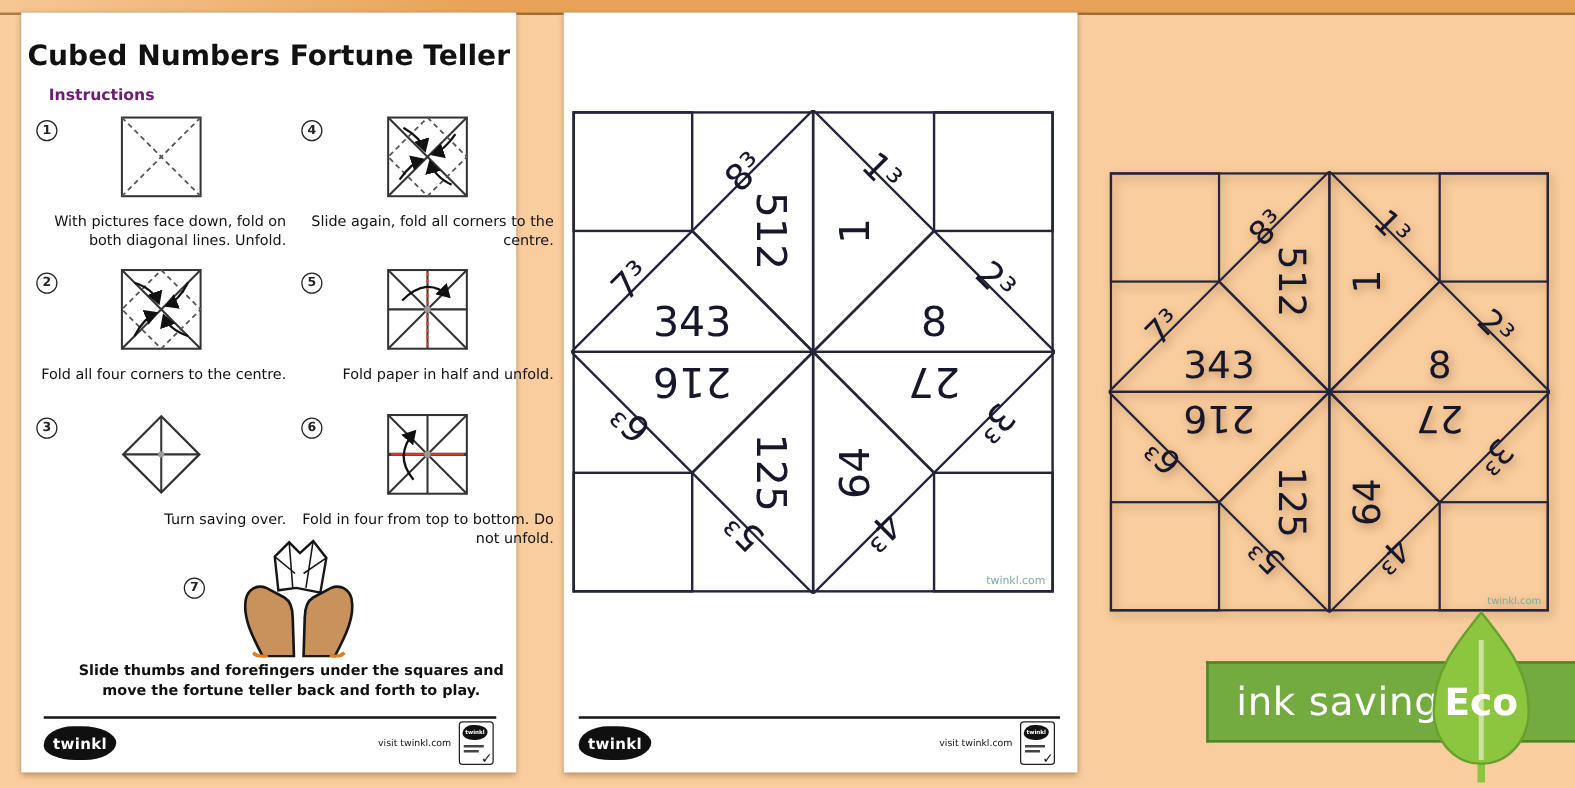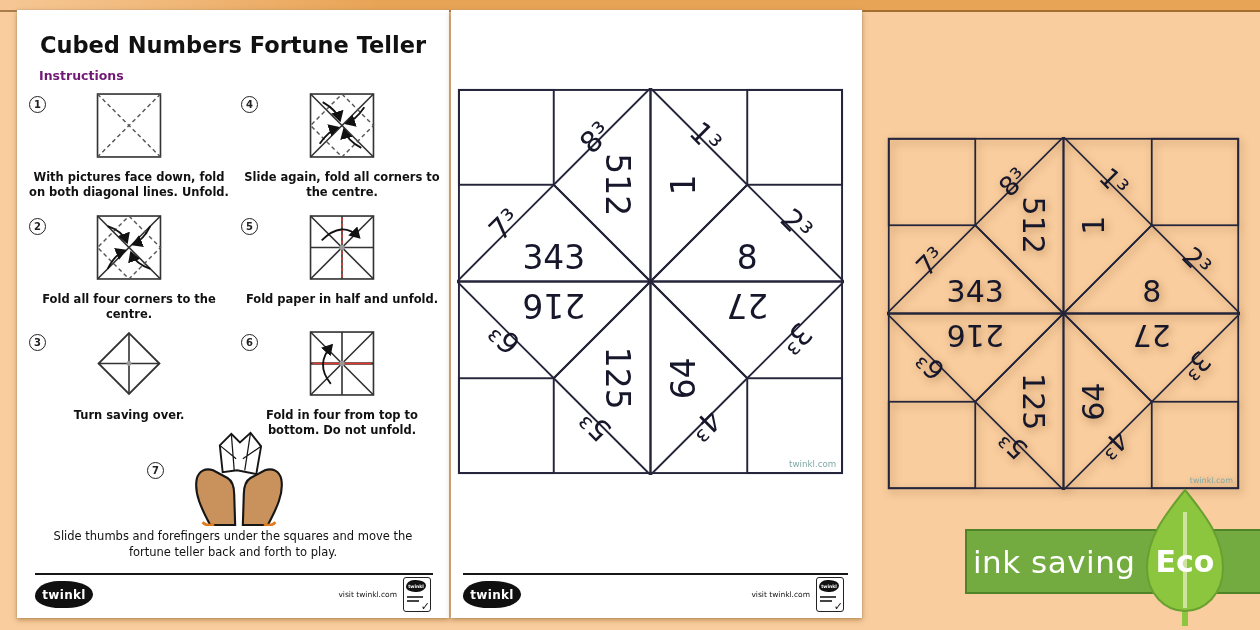--- a/index.html
+++ b/index.html
@@ -5,34 +5,34 @@
   html,body{margin:0;padding:0;}
   body{width:1260px;height:630px;position:relative;overflow:hidden;
        font-family:"DejaVu Sans","Liberation Sans",sans-serif;
        background:#f9cd9e;}
   .stage{position:absolute;inset:0;}
   .top-band{position:absolute;left:0;top:0;width:1260px;height:10px;
     background:linear-gradient(90deg,#f6c795 0%,#e8a456 30%,#e8a456 100%);
     border-bottom:2px solid rgba(105,65,15,.55);}
   .page{position:absolute;top:10px;height:608px;background:#fff;
     box-shadow:0 2px 5px rgba(140,85,25,.55),0 0 0 1px rgba(190,170,150,.25);}
-  .page-left{left:17px;width:432px;}
+  .page-left{left:17px;width:396px;}
   .page-mid{left:451px;width:411px;}
 
   .title{position:absolute;left:0;top:22px;width:100%;text-align:center;
     font-size:22.5px;font-weight:bold;color:#111;}
   .subtitle{position:absolute;left:22px;top:58px;font-size:12.5px;font-weight:bold;color:#701a75;}
 
   .step{position:absolute;}
   .num{position:absolute;left:0;top:4px;width:15px;height:15px;border:1.5px solid #222;
     border-radius:50%;font-size:10px;font-weight:bold;color:#222;
     display:flex;align-items:center;justify-content:center;background:#fff;}
   .diag{position:absolute;left:50%;transform:translateX(-50%);top:0;}
-  .step-text{position:absolute;top:78px;left:0;width:100%;text-align:center;
-    font-size:11.5px;font-weight:bold;color:#111;line-height:1.3;}
+  .step-text{position:absolute;top:78px;left:0;width:100%;text-align:right;
+    font-size:11.5px;font-weight:normal;color:#111;line-height:1.3;}
 
   .rule{position:absolute;left:18px;right:16px;top:563px;height:2px;background:#161616;}
   .twinkl-logo{position:absolute;left:18px;top:571px;width:58px;height:27px;background:#101010;
     border-radius:46% 54% 50% 50%/62% 55% 58% 48%;color:#fff;font-size:12px;font-weight:bold;
     display:flex;align-items:center;justify-content:center;letter-spacing:.3px;}
   .visit{position:absolute;right:52px;top:580px;font-size:7.5px;font-weight:normal;color:#111;}
   .badge{position:absolute;right:18px;top:567px;width:26px;height:33px;border:1.5px solid #222;
     border-radius:3px;background:#fff;}
   .badge .blob{position:absolute;left:2px;top:2px;width:20px;height:12px;background:#111;
     border-radius:45% 55% 50% 50%/60% 50% 60% 45%;color:#fff;font-size:4.5px;font-weight:bold;
@@ -41,21 +41,21 @@
   .badge .l1{top:18px;width:16px;} .badge .l2{top:22px;width:12px;}
   .badge .chk{position:absolute;right:0px;bottom:-2px;font-size:11px;font-weight:bold;color:#111;}
 
   .teller-big{position:absolute;left:6px;top:78px;}
   .small-teller{position:absolute;left:887px;top:137px;width:353px;height:353px;
     filter:drop-shadow(2px 3px 4px rgba(110,60,15,.45));}
 
   .eco-banner{position:absolute;left:965px;top:529px;width:295px;height:61px;
     background:#73ab41;border:2px solid #4f8427;border-right:none;
     display:flex;align-items:center;}
-  .eco-banner .label{color:#fff;font-size:31px;padding-left:6px;letter-spacing:.5px;}
+  .eco-banner .label{color:#fff;font-size:31px;padding-left:22px;letter-spacing:.5px;}
   .eco-leaf{position:absolute;left:1139px;top:486px;}
 
   svg text{font-family:"DejaVu Sans","Liberation Sans",sans-serif;}
   .tline{stroke:#24243a;stroke-width:2;fill:none;}
   .dgr{stroke:#333;stroke-width:1.6;fill:none;}
   .dgr-dash{stroke:#555;stroke-width:1.4;fill:none;stroke-dasharray:4 3;}
   .dgr-red{stroke:#e23a2e;stroke-width:1.6;fill:none;stroke-dasharray:3 2.5;}
   .dgr-arrow{stroke:#111;stroke-width:1.8;fill:none;}
 </style>
 </head>
@@ -151,21 +151,21 @@
     <span class="num" style="left:130px;top:452px;">7</span>
     <svg style="position:absolute;left:163px;top:420px;" width="118" height="96" viewBox="0 0 120 100">
       <path d="M40,16 L52,4 L61,13 L72,3 L83,17 L78,46 L58,42 L43,44 Z" fill="#fff" stroke="#161616" stroke-width="2"></path>
       <path d="M52,4 L55,42 M72,3 L66,42 M40,16 L57,30 M83,17 L64,30" fill="none" stroke="#161616" stroke-width="1.3"></path>
       <path d="M30,99 C21,82 13,66 16,51 C18,43 25,39 33,42 L48,50 C53,53 55,59 55,67 L56,99 Z" fill="#c9915c" stroke="#161616" stroke-width="2.2"></path>
       <path d="M90,99 C99,82 107,66 104,51 C102,43 95,39 87,42 L72,50 C67,53 65,59 65,67 L64,99 Z" fill="#c9915c" stroke="#161616" stroke-width="2.2"></path>
       <path d="M22,96 Q27,101 34,98" stroke="#e07b1f" stroke-width="3" fill="none"></path>
       <path d="M98,96 Q93,101 86,98" stroke="#e07b1f" stroke-width="3" fill="none"></path>
     </svg>
     <div style="position:absolute;left:28px;top:519px;width:376px;text-align:center;
-                font-size:11.5px;font-weight:normal;color:#111;line-height:1.35;">Slide thumbs and forefingers under the squares and move the fortune teller back and forth to play.</div>
+                font-size:11.5px;font-weight:bold;color:#111;line-height:1.35;">Slide thumbs and forefingers under the squares and move the fortune teller back and forth to play.</div>
 
     <div class="rule"></div>
     <div class="twinkl-logo">twinkl</div>
     <div class="visit">visit twinkl.com</div>
     <div class="badge">
       <span class="blob">twinkl</span>
       <span class="l1"></span>
       <span class="l2"></span>
       <span class="chk">✓</span>
     </div>

